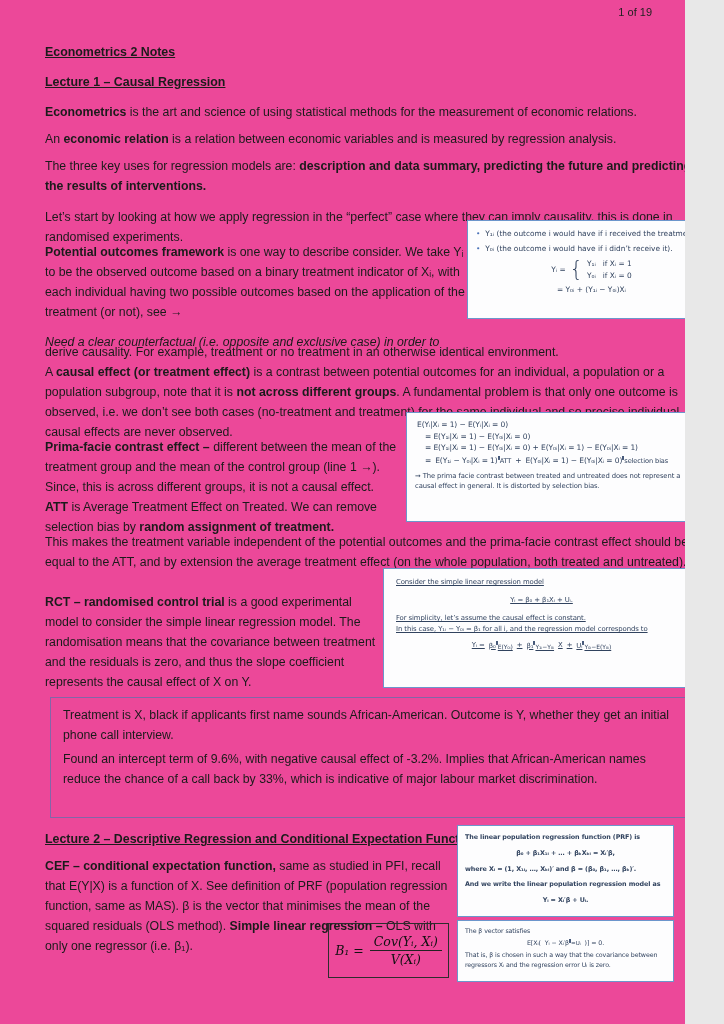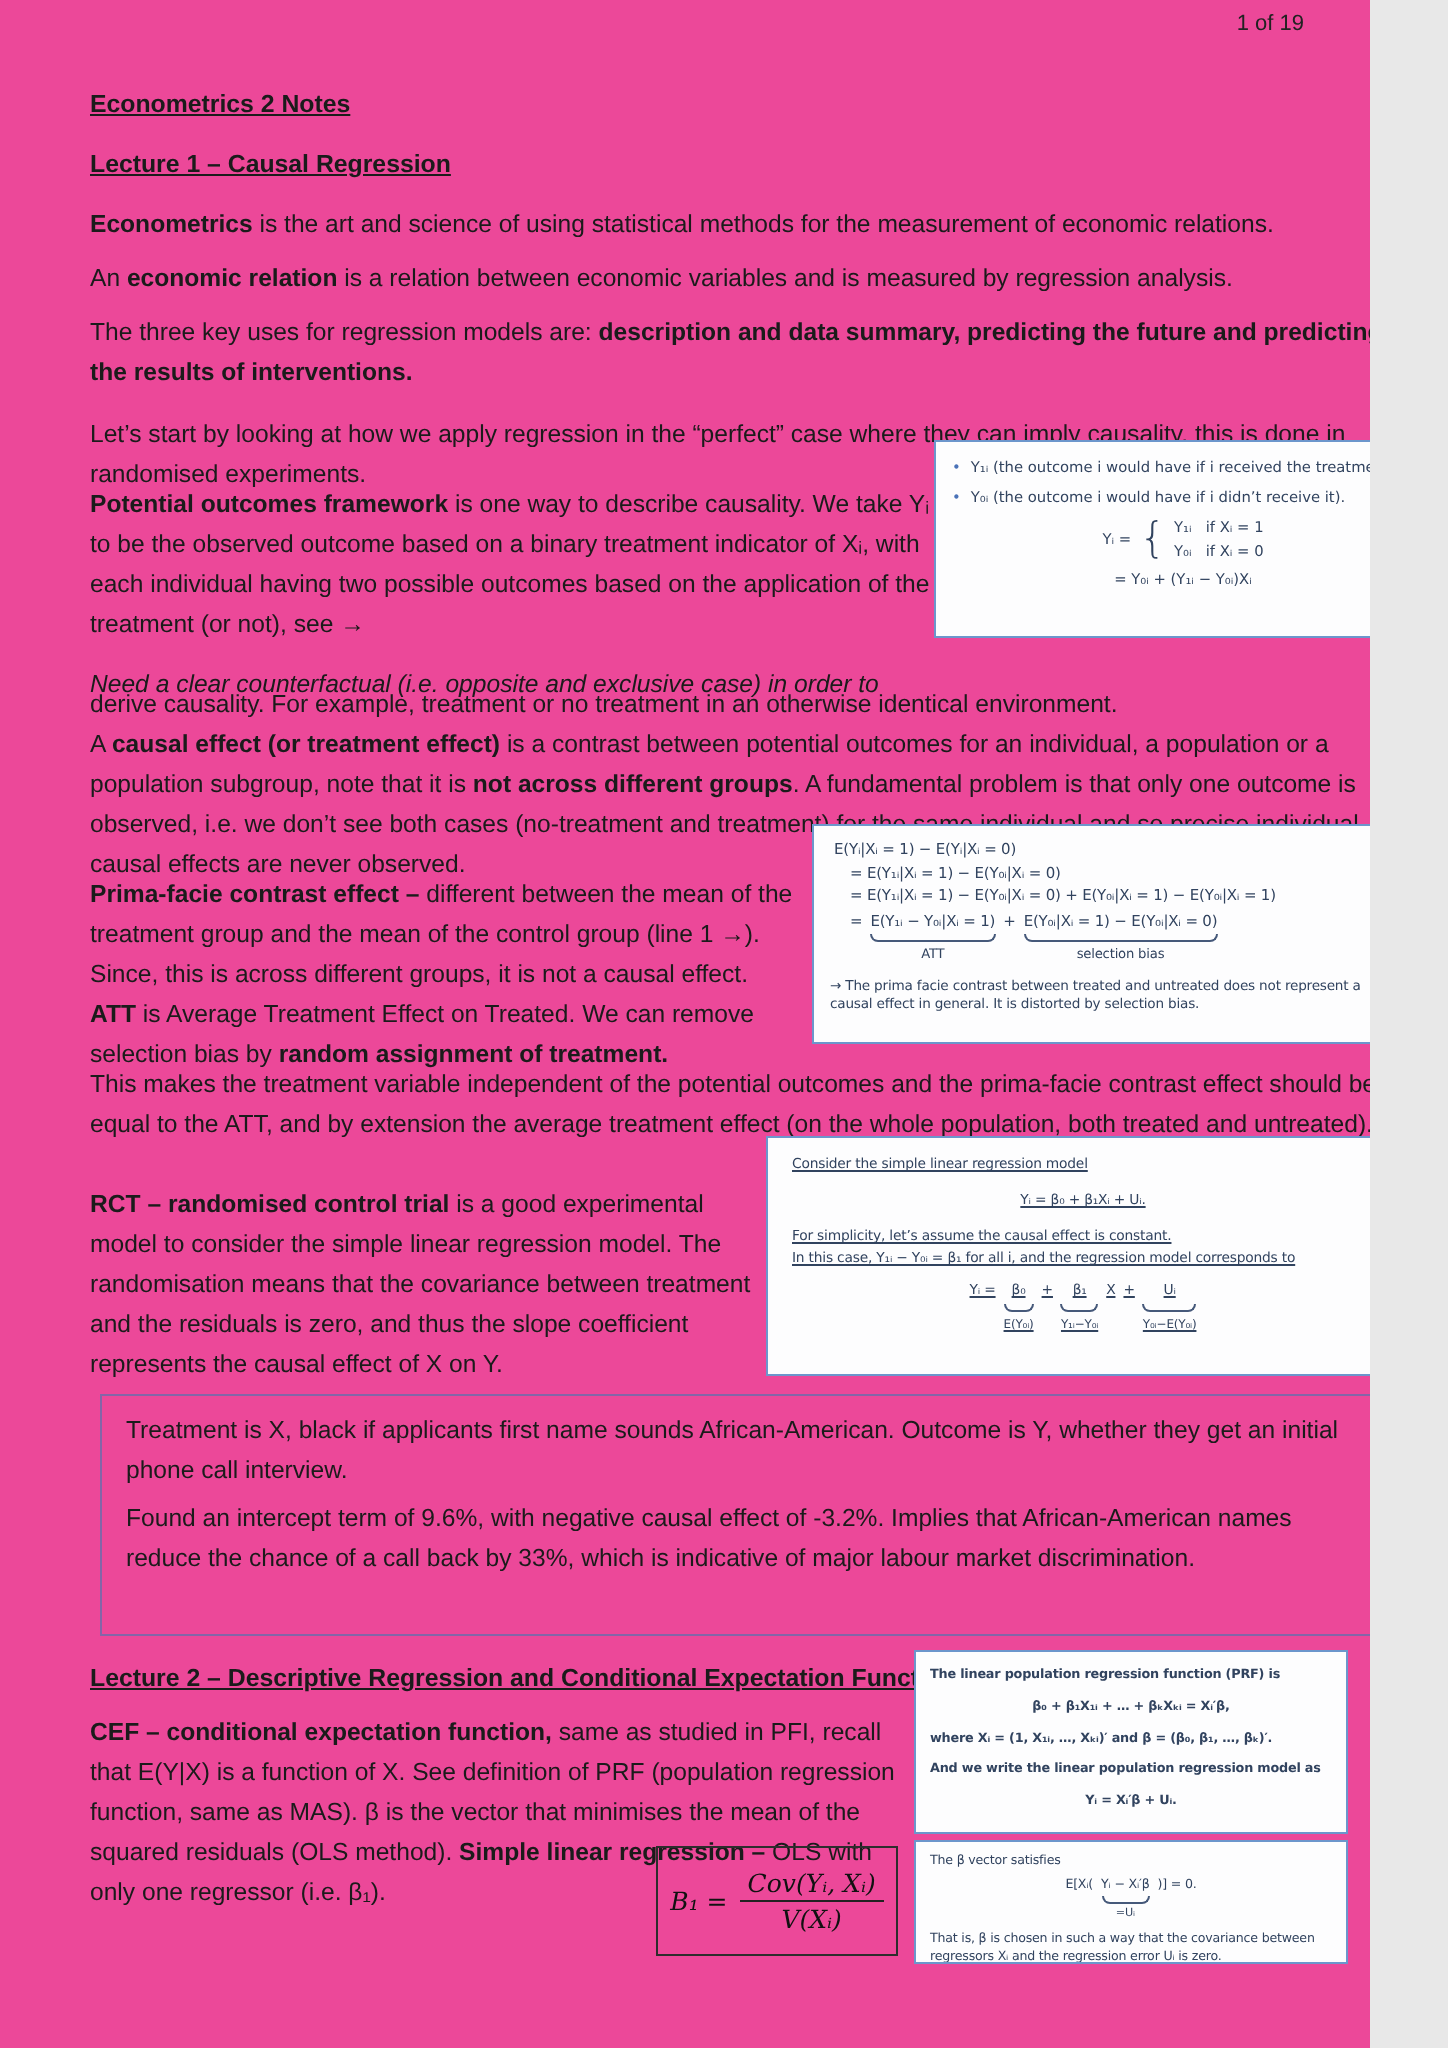--- a/index.html
+++ b/index.html
@@ -10,21 +10,21 @@
   .h{font-weight:700;text-decoration:underline;font-size:12.4px;line-height:16px;}
   .pagenum{font-size:11px;color:#222;}
 
   
   .slide{border:1.6px solid #6c96cc;background:#fdfdfe;color:#31435f;
          font-family:"DejaVu Sans",sans-serif;box-sizing:border-box;overflow:hidden;}
   .slide .ln{white-space:nowrap;}
   .ctr{text-align:center;}
   .mrow{display:flex;justify-content:center;align-items:flex-start;gap:4px;}
   .mrow.left{justify-content:flex-start;}
-  .ub{display:inline-flex;flex-direction:column;align-items:center;}
+  .ub{display:inline-flex;align-items:center;}
   .ub .x{white-space:nowrap;}
   .ub .br{align-self:stretch;height:3px;border:1px solid #46597a;border-top:none;
           border-radius:0 0 4px 4px;margin-top:1px;}
   .ub .lb{margin-top:1px;white-space:nowrap;}
   .cases{display:flex;justify-content:center;align-items:center;gap:4px;}
   .cbrace{font-weight:300;line-height:0.9;}
   .crows{display:flex;flex-direction:column;gap:1px;}
   .crows span{white-space:pre;}
   .bullet-row{display:flex;gap:5px;align-items:flex-start;margin-bottom:4px;}
   .bullet-glyph{color:#4a72b8;line-height:inherit;}
@@ -82,21 +82,21 @@
       <span>Yᵢ =</span>
       <span class="cbrace" style="font-size:21px;">{</span>
       <div class="crows">
         <span>Y₁ᵢ   if Xᵢ = 1</span>
         <span>Y₀ᵢ   if Xᵢ = 0</span>
       </div>
     </div>
     <div class="ctr" style="margin-top:3px;">= Y₀ᵢ + (Y₁ᵢ − Y₀ᵢ)Xᵢ</div>
   </div>
 
-  <div class="abs body-text" style="left:45px;top:242px;width:424px;"><span style="font-weight: 700;">Potential outcomes framework</span><span> is one way to describe causality. We take Yᵢ to be the observed outcome based on a binary treatment indicator of Xᵢ, with each individual having two possible outcomes based on the application of the treatment (or not), see →</span></div>
+  <div class="abs body-text" style="left:45px;top:242px;width:424px;"><span style="font-weight: 700;">Potential outcomes framework</span><span> is one way to describe consider. We take Yᵢ to be the observed outcome based on a binary treatment indicator of Xᵢ, with each individual having two possible outcomes based on the application of the treatment (or not), see →</span></div>
   <div class="abs body-text" style="left:45px;top:332px;width:470px;font-style:italic;">Need a clear counterfactual (i.e. opposite and exclusive case) in order to</div>
   <div class="abs body-text" style="left:45px;top:342px;width:655px;">derive causality. For example, treatment or no treatment in an otherwise identical environment.</div>
 
   <div class="abs body-text" style="left:45px;top:362px;width:650px;"><span>A </span><span style="font-weight: 700;">causal effect (or treatment effect)</span><span> is a contrast between potential outcomes for an individual, a population or a population subgroup, note that it is </span><span style="font-weight: 700;">not across different groups</span><span>. A fundamental problem is that only one outcome is observed, i.e. we don’t see both cases (no-treatment and treatment) for the same individual and so precise individual causal effects are never observed.</span></div>
 
   <div class="abs slide box-prima" style="left:406px;top:412px;width:305px;height:110px;">
     <div class="ln" style="margin-left:2px;">E(Yᵢ|Xᵢ = 1) − E(Yᵢ|Xᵢ = 0)</div>
     <div class="ln indent">= E(Y₁ᵢ|Xᵢ = 1) − E(Y₀ᵢ|Xᵢ = 0)</div>
     <div class="ln indent">= E(Y₁ᵢ|Xᵢ = 1) − E(Y₀ᵢ|Xᵢ = 0) + E(Y₀ᵢ|Xᵢ = 1) − E(Y₀ᵢ|Xᵢ = 1)</div>
     <div class="mrow left indent" style="margin-top:1px;">

